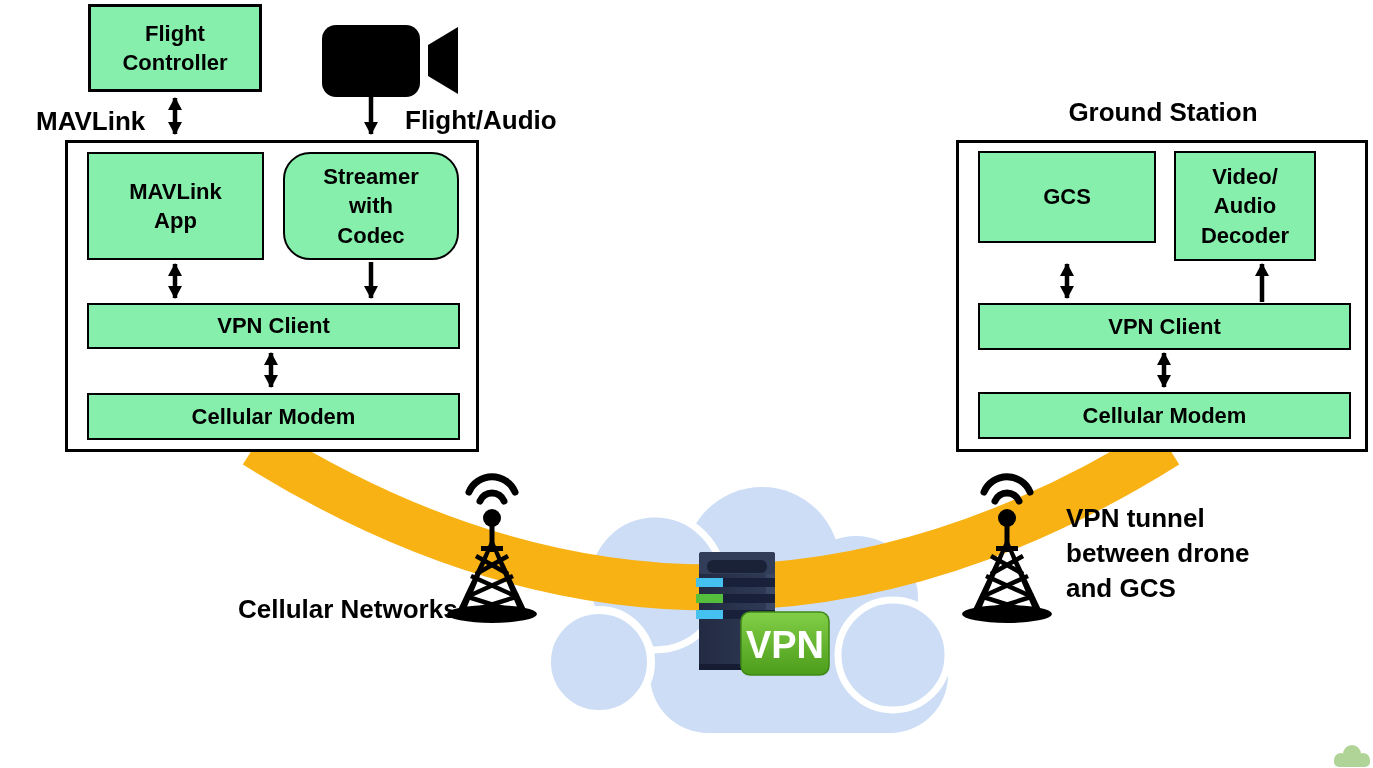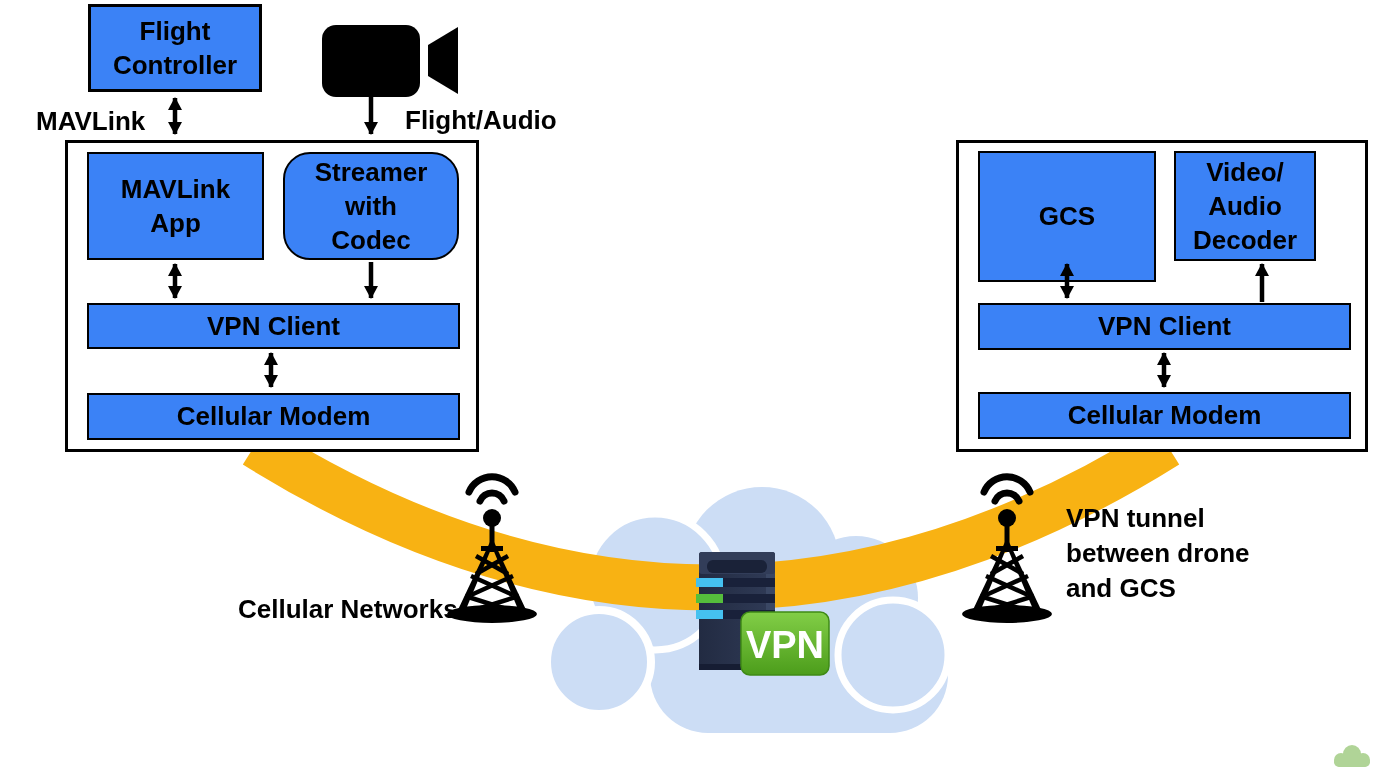--- a/index.html
+++ b/index.html
@@ -3,23 +3,23 @@
 <meta charset="utf-8">
 <style>
   html,body{margin:0;padding:0;background:#fff;}
   .canvas{
     position:relative;width:1373px;height:768px;background:#fff;overflow:hidden;
     font-family:"Liberation Sans","DejaVu Sans",sans-serif;color:#000;
   }
   .art,.overlay{position:absolute;left:0;top:0;width:1373px;height:768px;}
   .overlay{pointer-events:none;}
   .box{
-    position:absolute;box-sizing:border-box;background:#3b82f6;border:2.5px solid #000;
+    position:absolute;box-sizing:border-box;background:#86efac;border:2.5px solid #000;
     display:flex;align-items:center;justify-content:center;text-align:center;
-    font-weight:700;font-size:26px;line-height:1.32;white-space:pre-line;
+    font-weight:700;font-size:22px;line-height:1.32;white-space:pre-line;
   }
   .frame{
     position:absolute;box-sizing:border-box;background:#fff;border:3px solid #000;
   }
   .lbl{
     position:absolute;font-weight:700;font-size:26px;line-height:1.34;
     white-space:pre-line;color:#000;
   }
   .lbl.center{text-align:center;}
   svg text{font-family:"Liberation Sans","DejaVu Sans",sans-serif;}
@@ -114,23 +114,24 @@
     <div class="box" style="left:19px;top:9px;width:177px;height:108px;">MAVLink
 App</div>
     <div class="box" style="left:215px;top:9px;width:176px;height:108px;border-radius:27px;">Streamer
 with
 Codec</div>
     <div class="box" style="left:19px;top:160px;width:373px;height:46px;">VPN Client</div>
     <div class="box" style="left:19px;top:250px;width:373px;height:47px;">Cellular Modem</div>
   </div>
 
 
+  <div class="lbl center" style="left:1056px;top:95px;width:214px;">Ground Station</div>
 
   <div class="frame" style="left:956px;top:140px;width:412px;height:312px;">
-    <div class="box" style="left:19px;top:8px;width:178px;height:131px;">GCS</div>
+    <div class="box" style="left:19px;top:8px;width:178px;height:92px;">GCS</div>
     <div class="box" style="left:215px;top:8px;width:142px;height:110px;">Video/
 Audio
 Decoder</div>
     <div class="box" style="left:19px;top:160px;width:373px;height:47px;">VPN Client</div>
     <div class="box" style="left:19px;top:249px;width:373px;height:47px;">Cellular Modem</div>
   </div>
 
   <div class="lbl" style="left:238px;top:592px;">Cellular Networks</div>
 
   <div class="lbl" style="left:1066px;top:501px;line-height:35px;">VPN tunnel

